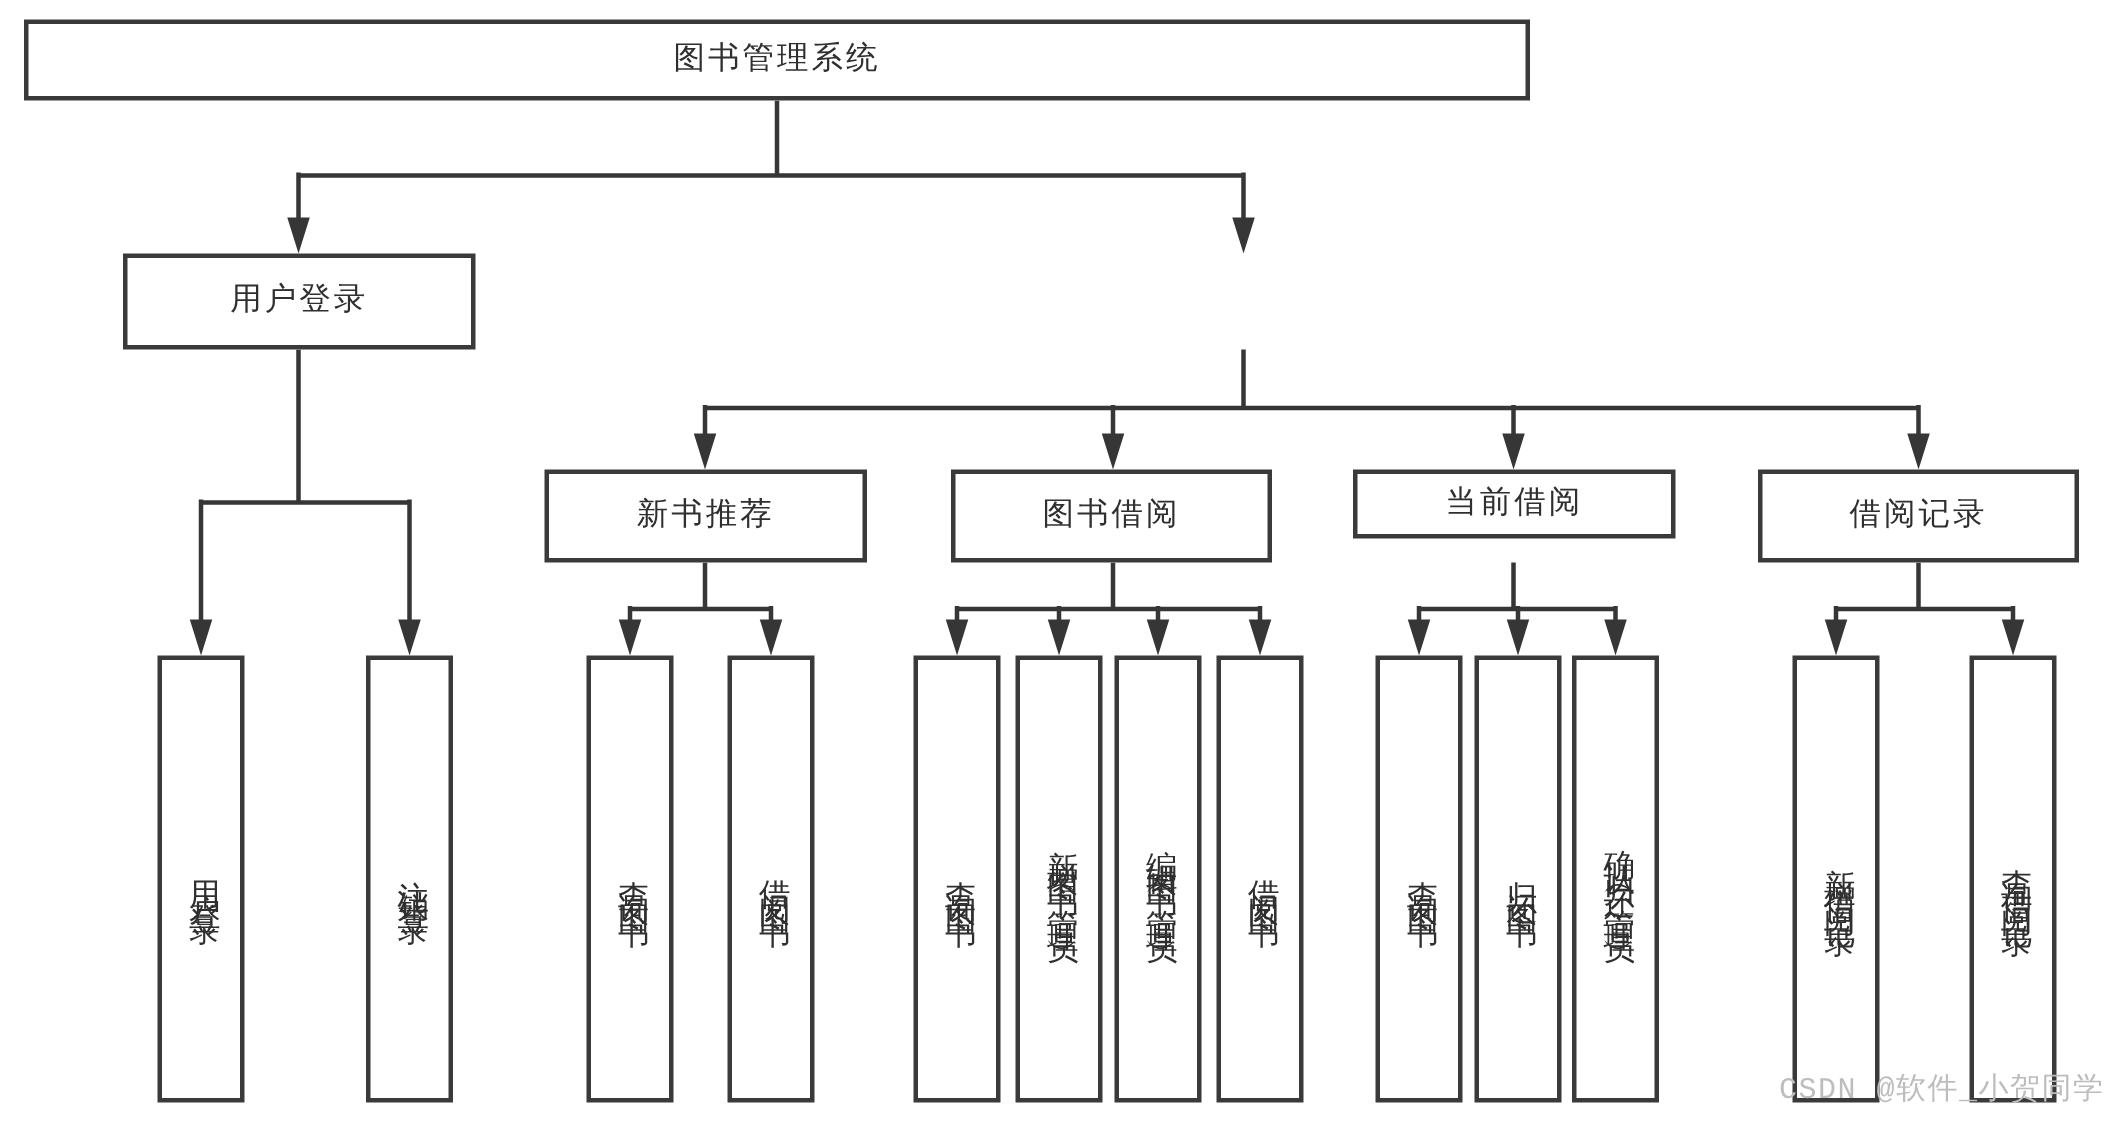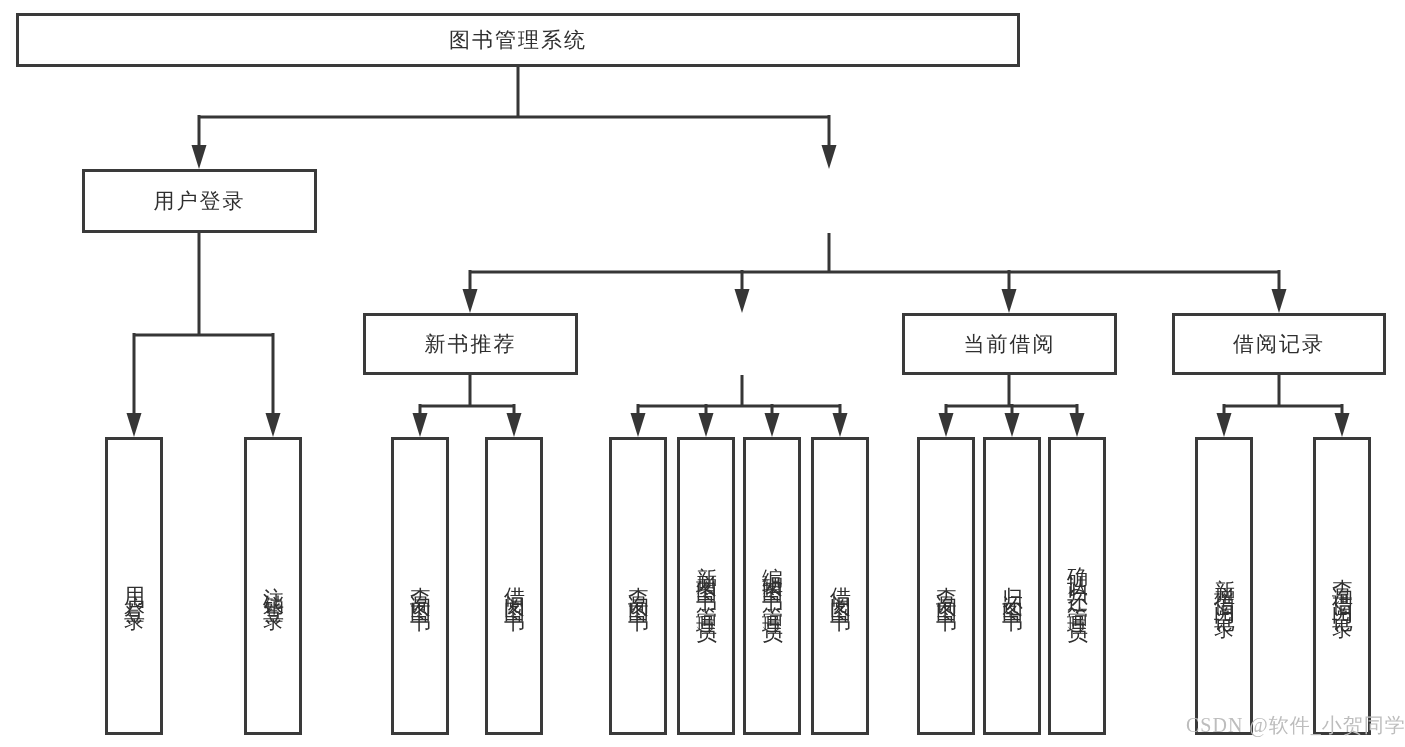--- a/index.html
+++ b/index.html
@@ -1,20 +1,20 @@
 <!DOCTYPE html>
 <html><head>
 <meta charset="utf-8">
 <style>
   html,body{margin:0;padding:0;background:#ffffff;}
   .canvas{
     position:relative;
     width:1405px;height:747px;
     background:#ffffff;
-    font-family:Liberation Serif, serif;
+    font-family:Liberation Mono, monospace;
     overflow:hidden;
   }
   .connectors{position:absolute;left:0;top:0;width:1405px;height:747px;}
   .node{
     position:absolute;
     box-sizing:border-box;
     background:#ffffff;
     border:3px solid #3a3a3a;
     display:flex;
     align-items:center;
@@ -94,21 +94,24 @@
     <span>图书管理系统</span>
   </div>
 
   <div class="node h" style="left:82px;top:169px;width:235px;height:64px">
     <span>用户登录</span>
   </div>
 
   <div class="node h" style="left:363px;top:313px;width:215px;height:62px">
     <span>新书推荐</span>
   </div>
-  <div class="node h" style="left:902px;top:313px;width:215px;height:62px">
+  <div class="node h" style="left:634px;top:313px;width:214px;height:62px">
+    <span>图书借阅</span>
+  </div>
+  <div class="node h" style="left:902px;top:313px;width:215px;height:46px">
     <span>当前借阅</span>
   </div>
   <div class="node h" style="left:1172px;top:313px;width:214px;height:62px">
     <span>借阅记录</span>
   </div>
 
   <div class="node v" style="left:105px;top:437px;width:58px;height:298px">
     <span>用户登录</span>
   </div>
   <div class="node v" style="left:244px;top:437px;width:58px;height:298px">

